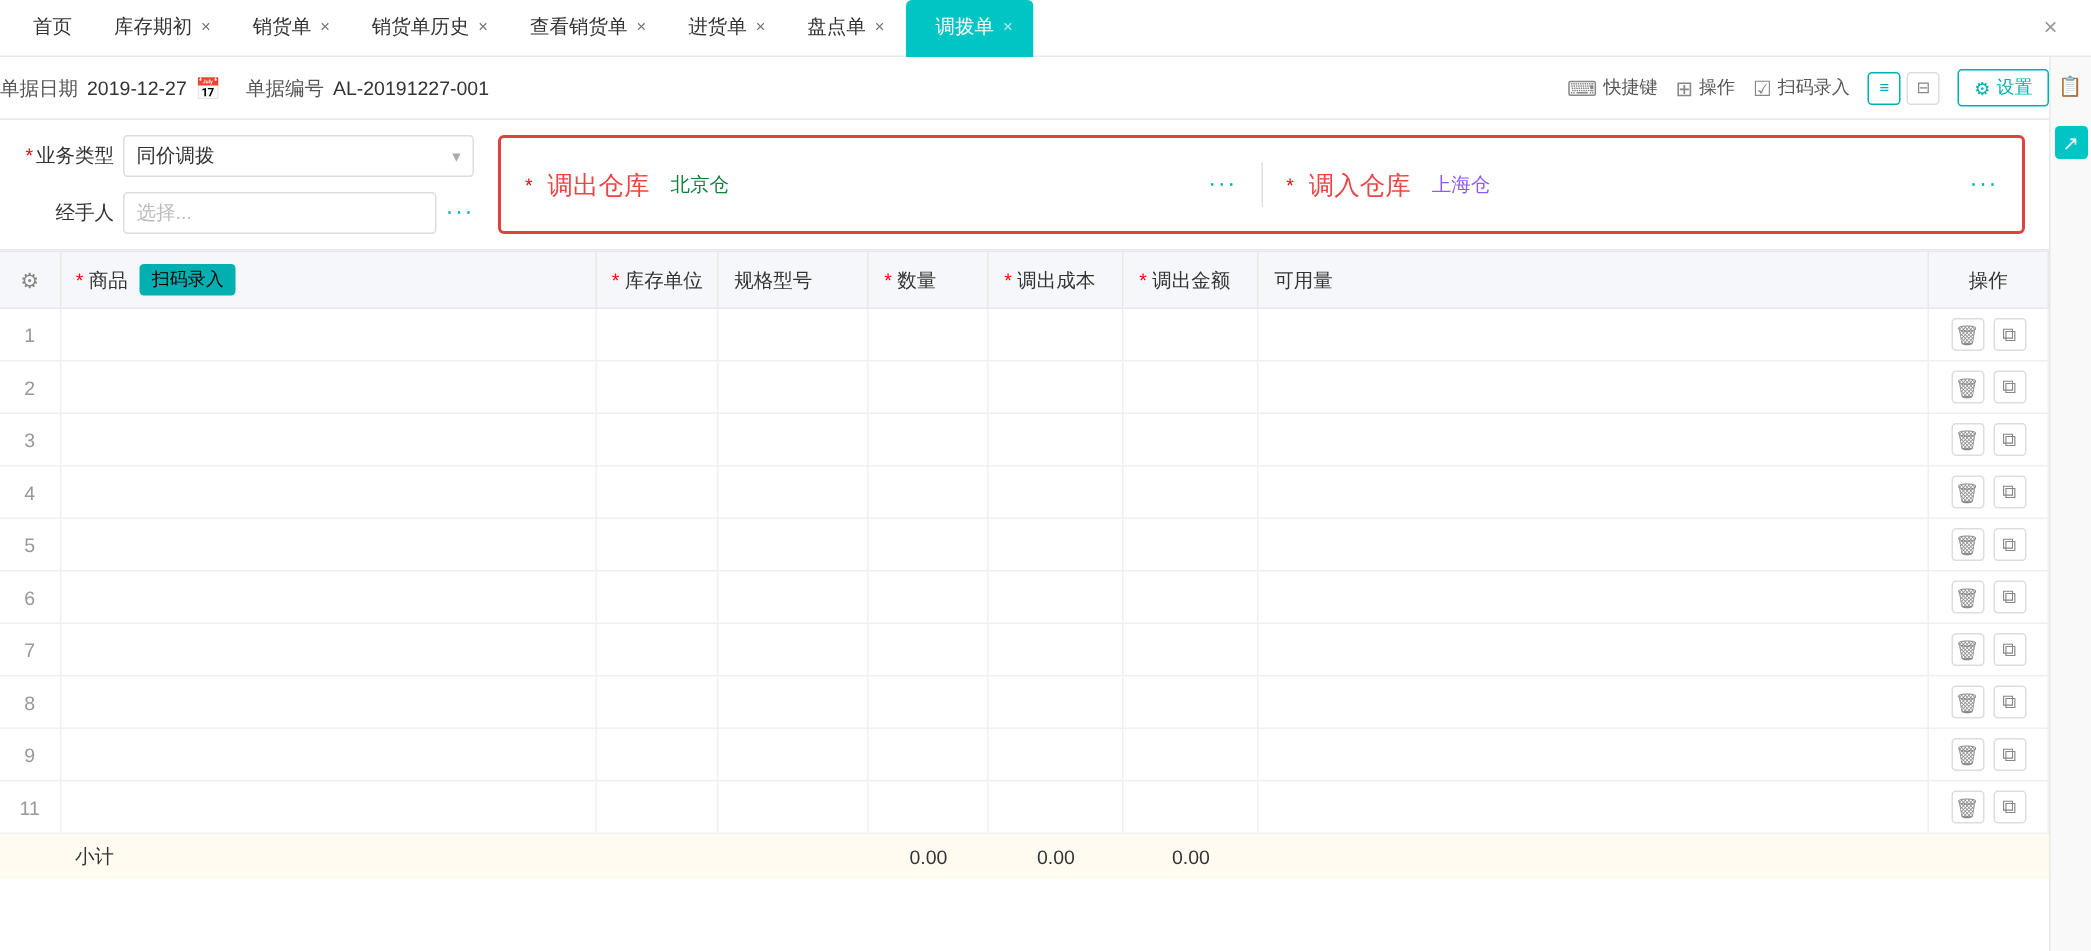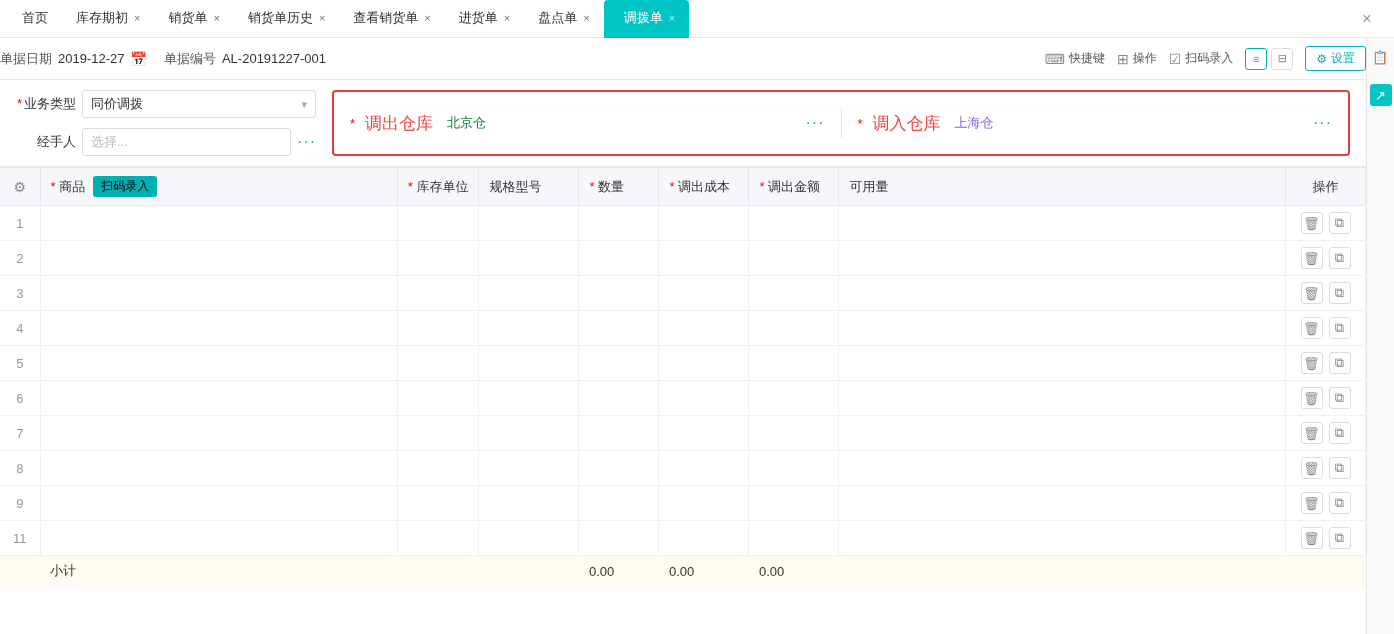--- a/index.html
+++ b/index.html
@@ -214,21 +214,21 @@
       background: #fffbf0;
       border-top: 1px solid #e8e8e8;
       margin-left: 27px;
     }
     .data-table tfoot td {
       padding: 6px 10px;
       color: #333;
       font-size: 13px;
     }
     .subtotal-label { color: #666; }
-    .subtotal-value { color: #333; }
+    .subtotal-value { color: #333; text-align: center; }
 
     
     .row-actions {
       display: flex;
       align-items: center;
       gap: 6px;
       justify-content: center;
     }
     .row-action-btn {
       width: 22px;

